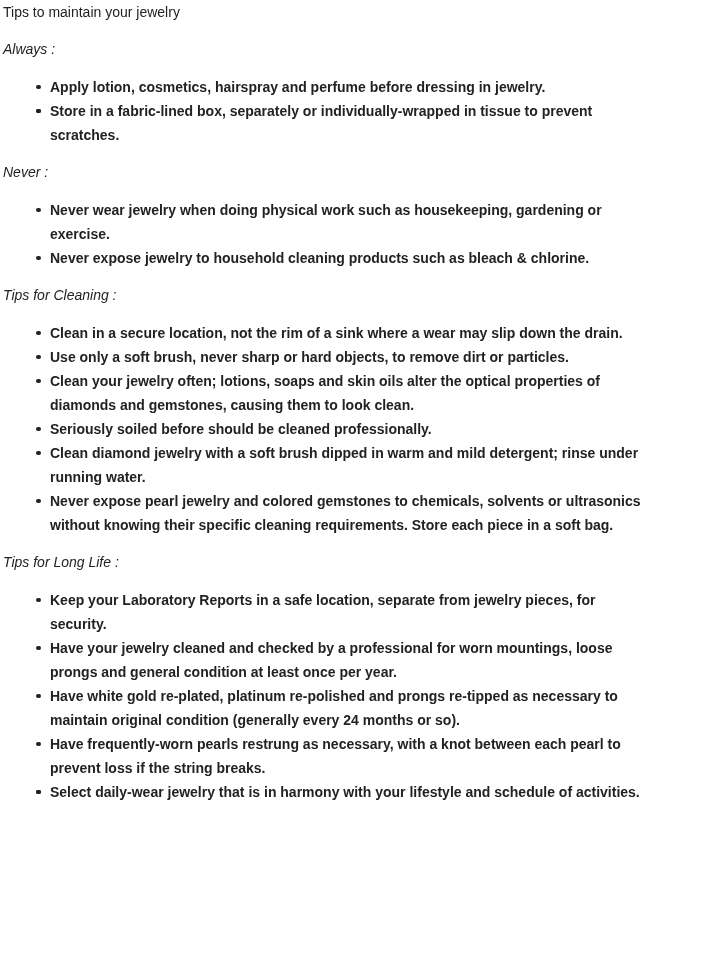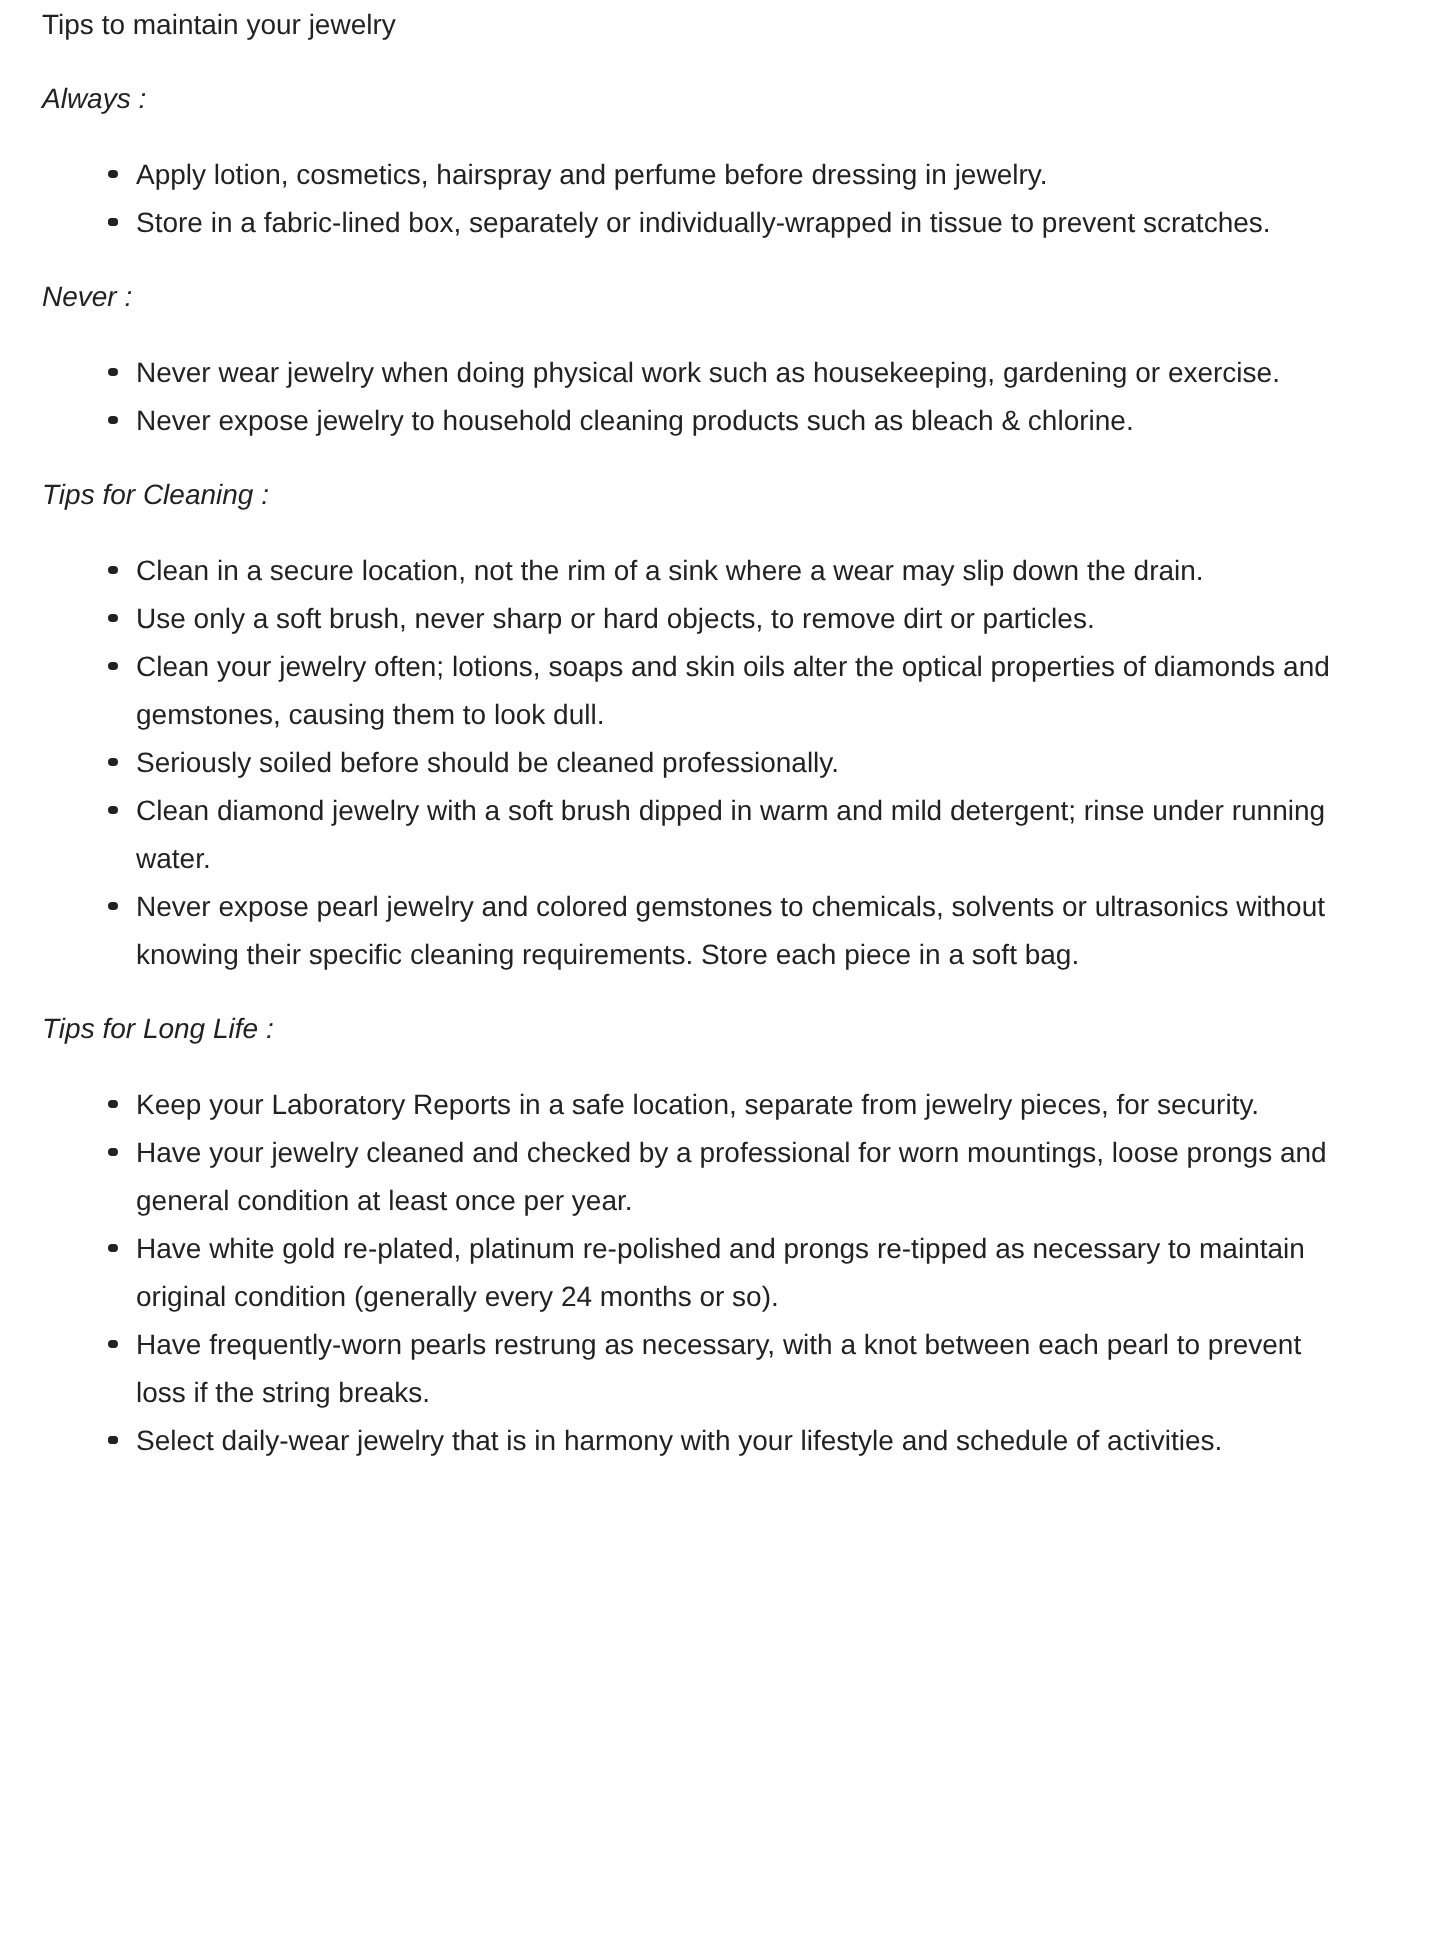--- a/index.html
+++ b/index.html
@@ -10,35 +10,36 @@
   body {
     width: 717px;
     height: 973px;
     overflow: hidden;
     font-family: "Liberation Sans", sans-serif;
     font-size: 14px;
     line-height: 24px;
     color: #222222;
   }
   .page {
-    padding-left: 21px;
+    padding-left: 3px;
     padding-top: 0;
   }
   p.title {
     margin: 0;
     padding-top: 0;
   }
   p.heading {
     margin: 13px 0 0 0;
     font-style: italic;
   }
   ul.bullets {
     list-style: none;
     margin: 14px 0 0 0;
     padding: 0;
+    font-weight: bold;
   }
   ul.bullets li {
     position: relative;
     padding-left: 47px;
     max-width: 600px;
   }
   .dot {
     position: absolute;
     left: 33px;
     top: 9.5px;
@@ -63,21 +64,21 @@
       </ul>
       <p class="heading">Never :</p>
       <ul class="bullets">
         <li><span class="dot"></span><span>Never wear jewelry when doing physical work such as housekeeping, gardening or exercise.</span></li>
         <li><span class="dot"></span><span>Never expose jewelry to household cleaning products such as bleach &amp; chlorine.</span></li>
       </ul>
       <p class="heading">Tips for Cleaning :</p>
       <ul class="bullets">
         <li><span class="dot"></span><span>Clean in a secure location, not the rim of a sink where a wear may slip down the drain.</span></li>
         <li><span class="dot"></span><span>Use only a soft brush, never sharp or hard objects, to remove dirt or particles.</span></li>
-        <li><span class="dot"></span><span>Clean your jewelry often; lotions, soaps and skin oils alter the optical properties of diamonds and gemstones, causing them to look dull.</span></li>
+        <li><span class="dot"></span><span>Clean your jewelry often; lotions, soaps and skin oils alter the optical properties of diamonds and gemstones, causing them to look clean.</span></li>
         <li><span class="dot"></span><span>Seriously soiled before should be cleaned professionally.</span></li>
         <li><span class="dot"></span><span>Clean diamond jewelry with a soft brush dipped in warm and mild detergent; rinse under running water.</span></li>
         <li><span class="dot"></span><span>Never expose pearl jewelry and colored gemstones to chemicals, solvents or ultrasonics without knowing their specific cleaning requirements. Store each piece in a soft bag.</span></li>
       </ul>
       <p class="heading">Tips for Long Life :</p>
       <ul class="bullets">
         <li><span class="dot"></span><span>Keep your Laboratory Reports in a safe location, separate from jewelry pieces, for security.</span></li>
         <li><span class="dot"></span><span>Have your jewelry cleaned and checked by a professional for worn mountings, loose prongs and general condition at least once per year.</span></li>
         <li><span class="dot"></span><span>Have white gold re-plated, platinum re-polished and prongs re-tipped as necessary to maintain original condition (generally every 24 months or so).</span></li>
         <li><span class="dot"></span><span>Have frequently-worn pearls restrung as necessary, with a knot between each pearl to prevent loss if the string breaks.</span></li>

